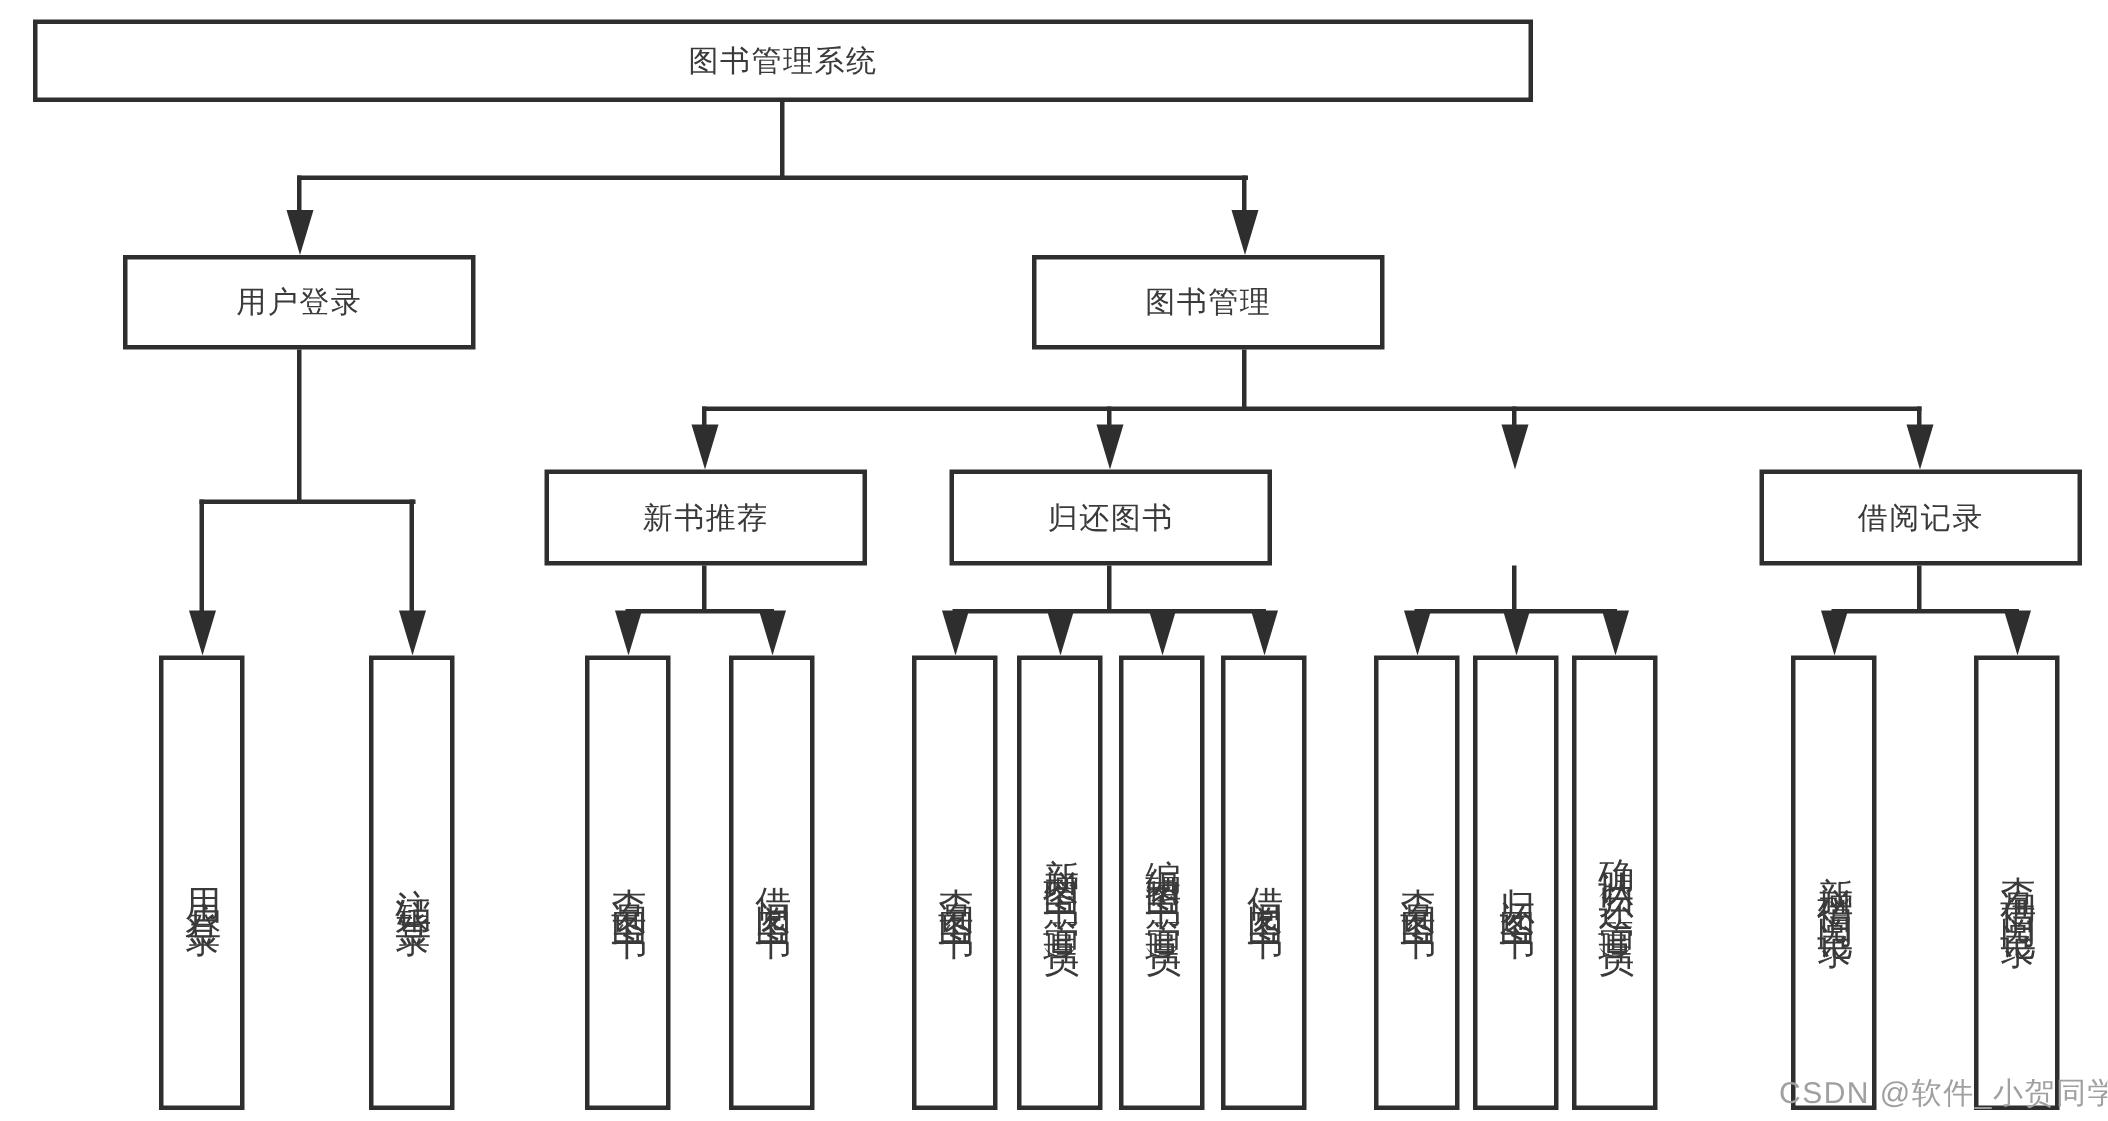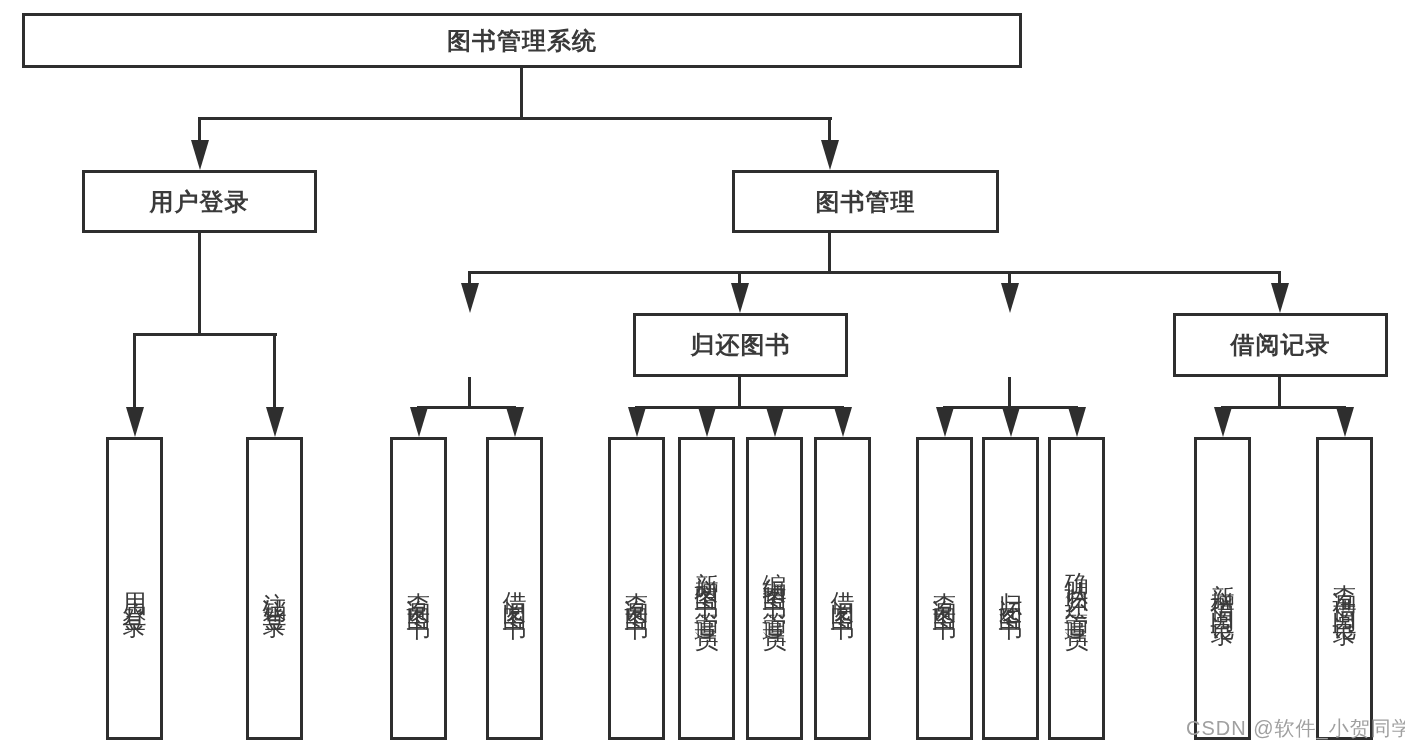--- a/index.html
+++ b/index.html
@@ -8,21 +8,21 @@
     --background:#ffffff;
     --watermark:#a0a0a0;
   }
   html,body{margin:0;padding:0;background:var(--background);}
   body{font-family:"Liberation Sans",sans-serif;}
   .canvas{position:relative;width:1405px;height:747px;background:var(--background);overflow:hidden;}
 
   
   .box{position:absolute;box-sizing:border-box;background:#ffffff;border:3px solid var(--line);
        display:flex;align-items:center;justify-content:center;}
-  .box .lbl{font-size:24px;color:var(--text);letter-spacing:1px;white-space:nowrap;font-weight:bold;}
+  .box .lbl{font-size:20px;color:var(--text);letter-spacing:1px;white-space:nowrap;}
 
   
   .vbox{position:absolute;box-sizing:border-box;background:#ffffff;border:3px solid var(--line);
         top:437px;width:57px;height:303px;display:flex;align-items:center;justify-content:center;}
   .vbox .vlbl{writing-mode:vertical-rl;font-size:24px;line-height:1;letter-spacing:8px;color:var(--text);}
 
   
   .hl,.vl{position:absolute;background:var(--line);}
   .hl{height:3px;}
   .vl{width:3px;}
@@ -47,21 +47,21 @@
   <div class="vl" style="left:520px;top:68px;height:50px;"></div>
   <div class="hl" style="left:198px;top:117px;width:634px;"></div>
   <div class="vl" style="left:198px;top:117px;height:26px;"></div>
   <div class="arw" style="left:191px;top:140px;"></div>
   <div class="vl" style="left:828px;top:117px;height:26px;"></div>
   <div class="arw" style="left:821px;top:140px;"></div>
 
   <div class="box" style="left:82px;top:170px;width:235px;height:63px;">
     <span class="lbl">用户登录</span>
   </div>
-  <div class="box" style="left:732px;top:170px;width:267px;height:63px;">
+  <div class="box" style="left:688px;top:170px;width:235px;height:63px;">
     <span class="lbl">图书管理</span>
   </div>
 
   <div class="vl" style="left:198px;top:233px;height:103px;"></div>
   <div class="hl" style="left:133px;top:333px;width:144px;"></div>
   <div class="vl" style="left:133px;top:333px;height:76px;"></div>
   <div class="arw" style="left:126px;top:407px;"></div>
   <div class="vl" style="left:273px;top:333px;height:76px;"></div>
   <div class="arw" style="left:266px;top:407px;"></div>
 
@@ -69,20 +69,23 @@
   <div class="hl" style="left:468px;top:271px;width:813px;"></div>
   <div class="vl" style="left:468px;top:271px;height:14px;"></div>
   <div class="arw" style="left:461px;top:283px;"></div>
   <div class="vl" style="left:738px;top:271px;height:14px;"></div>
   <div class="arw" style="left:731px;top:283px;"></div>
   <div class="vl" style="left:1008px;top:271px;height:14px;"></div>
   <div class="arw" style="left:1001px;top:283px;"></div>
   <div class="vl" style="left:1278px;top:271px;height:14px;"></div>
   <div class="arw" style="left:1271px;top:283px;"></div>
 
+  <div class="box" style="left:363px;top:313px;width:215px;height:64px;">
+    <span class="lbl">新书推荐</span>
+  </div>
   <div class="box" style="left:633px;top:313px;width:215px;height:64px;">
     <span class="lbl">归还图书</span>
   </div>
   <div class="box" style="left:1173px;top:313px;width:215px;height:64px;">
     <span class="lbl">借阅记录</span>
   </div>
 
   <div class="vl" style="left:468px;top:377px;height:31px;"></div>
   <div class="hl" style="left:417px;top:406px;width:99px;"></div>
   <div class="vl" style="left:738px;top:377px;height:31px;"></div>

